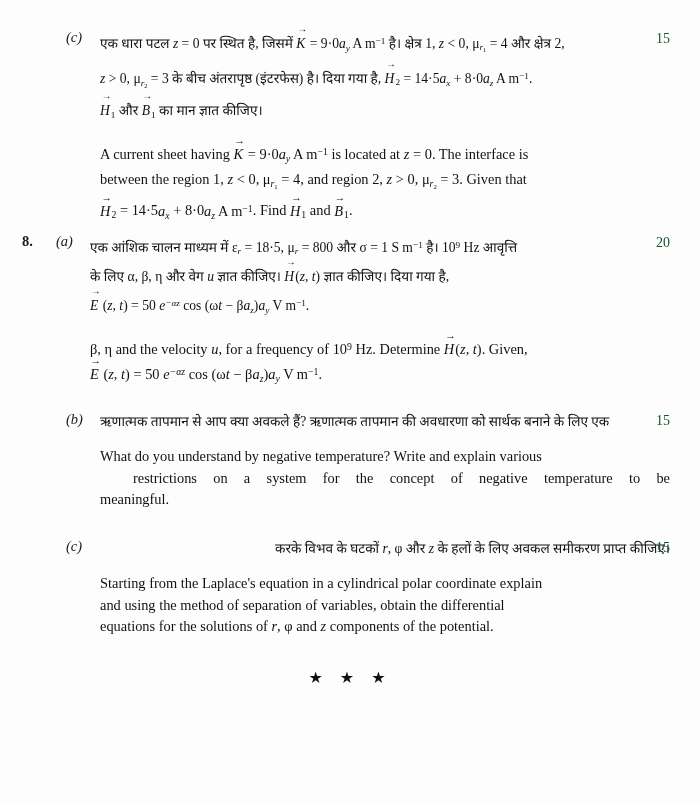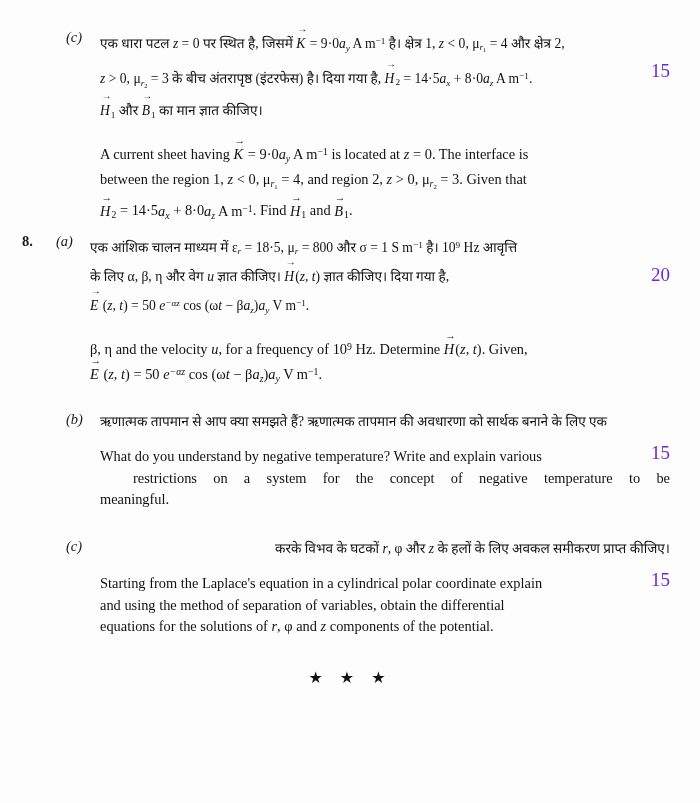--- a/index.html
+++ b/index.html
@@ -99,24 +99,23 @@
   }
   sub { font-size: 0.68em; vertical-align: -0.28em; font-style: italic;}
   sup { font-size: 0.68em; vertical-align: 0.42em; font-style: normal;}
   .sub-up { font-style: normal; }
 
   
   .marks {
     position: absolute;
     right: 0;
     font-family: "Liberation Serif", serif;
-    font-size: 19px;
+    font-size: 14px;
     font-weight: normal;
-    color: #6d28d9;
-    margin-top: 32px;
+    color: #14532d;
   }
 
   
   .stars {
     text-align: center;
     font-size: 16px;
     letter-spacing: 6px;
     color: #111;
     font-family: "DejaVu Sans", sans-serif;
   }
@@ -205,21 +204,21 @@
       </p>
     </div>
   </div>
 
   <div class="qblock" style="position:absolute; left:32px; top:410px; width:638px;">
     <div class="qnum"></div>
     <div class="qlabel">(b)</div>
     <div class="qbody">
 
       <p class="hi" style="line-height:23px;">
-        ऋणात्मक तापमान से आप क्या समझते हैं? ऋणात्मक तापमान की अवधारणा को सार्थक बनाने के लिए एक
+        ऋणात्मक तापमान से आप क्या अवकले हैं? ऋणात्मक तापमान की अवधारणा को सार्थक बनाने के लिए एक
       </p>
 
       <div class="gap-md"></div>
 
       <p class="en">
         What do you understand by negative temperature? Write and explain various
       </p>
       <p class="en" style="text-align:justify; text-align-last:justify;margin-left:33px;">
         restrictions on a system for the concept of negative temperature to be
       </p>

